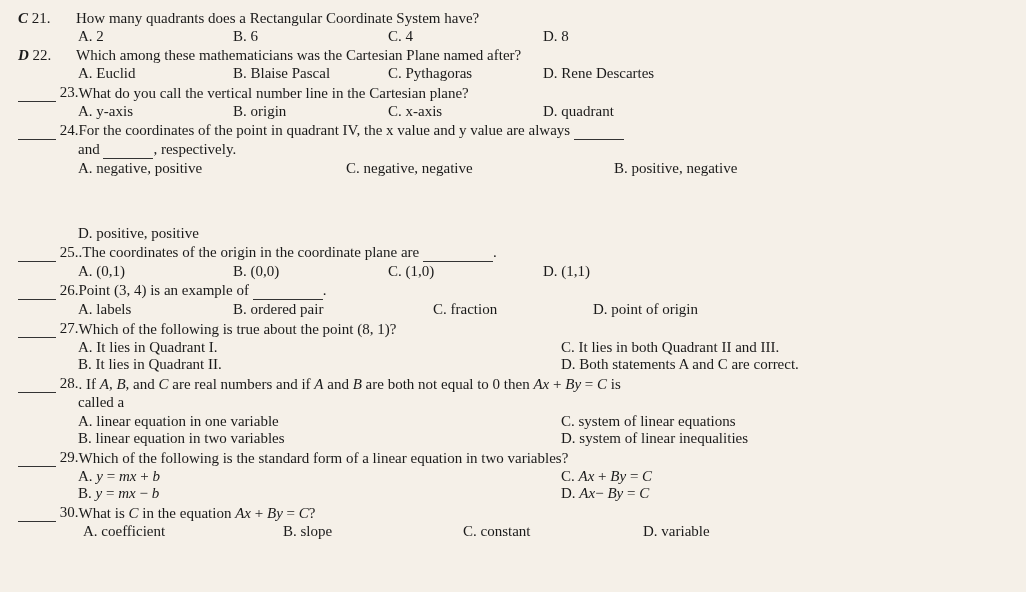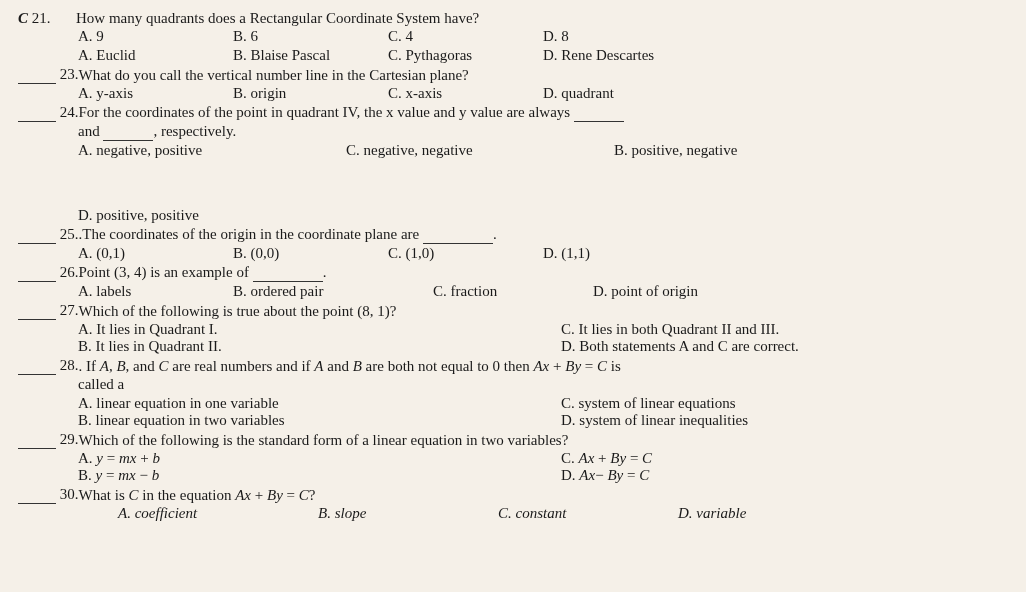--- a/index.html
+++ b/index.html
@@ -58,26 +58,33 @@
 <div>
 
   <div class="q-line">
     <span class="prefix">
       <span style="font-style:italic;font-weight:bold;">C</span>
       <span> 21.</span>
     </span>
     <span>How many quadrants does a Rectangular Coordinate System have?</span>
   </div>
   <div class="options-row">
-    <span class="option">A. 9</span>
+    <span class="option">A. 2</span>
     <span class="option">B. 6</span>
     <span class="option">C. 4</span>
     <span class="option">D. 8</span>
   </div>
 
+  <div class="q-line">
+    <span class="prefix">
+      <span style="font-style:italic;font-weight:bold;">D</span>
+      <span> 22.</span>
+    </span>
+    <span>Which among these mathematicians was the Cartesian Plane named after?</span>
+  </div>
   <div class="options-row">
     <span class="option">A. Euclid</span>
     <span class="option">B. Blaise Pascal</span>
     <span class="option">C. Pythagoras</span>
     <span class="option">D. Rene Descartes</span>
   </div>
 
   <div class="q-line">
     <span class="prefix">
       <span style="display:inline-block;border-bottom:1px solid #333;min-width:38px;">&nbsp;</span>
@@ -192,20 +199,20 @@
     </div>
   </div>
 
   <div class="q-line">
     <span class="prefix">
       <span style="display:inline-block;border-bottom:1px solid #333;min-width:38px;">&nbsp;</span>
       <span> 30.</span>
     </span>
     <span>What is <em>C</em> in the equation <em>Ax</em> + <em>By</em> = <em>C</em>?</span>
   </div>
-  <div class="options-row" style="margin-left:100px;font-style:italic;">
+  <div class="options-row" style="margin-left:65px;">
     <span style="min-width:200px;">A. coefficient</span>
     <span style="min-width:180px;">B. slope</span>
     <span style="min-width:180px;">C. constant</span>
     <span>D. variable</span>
   </div>
 
 </div>
 
 </body></html>

